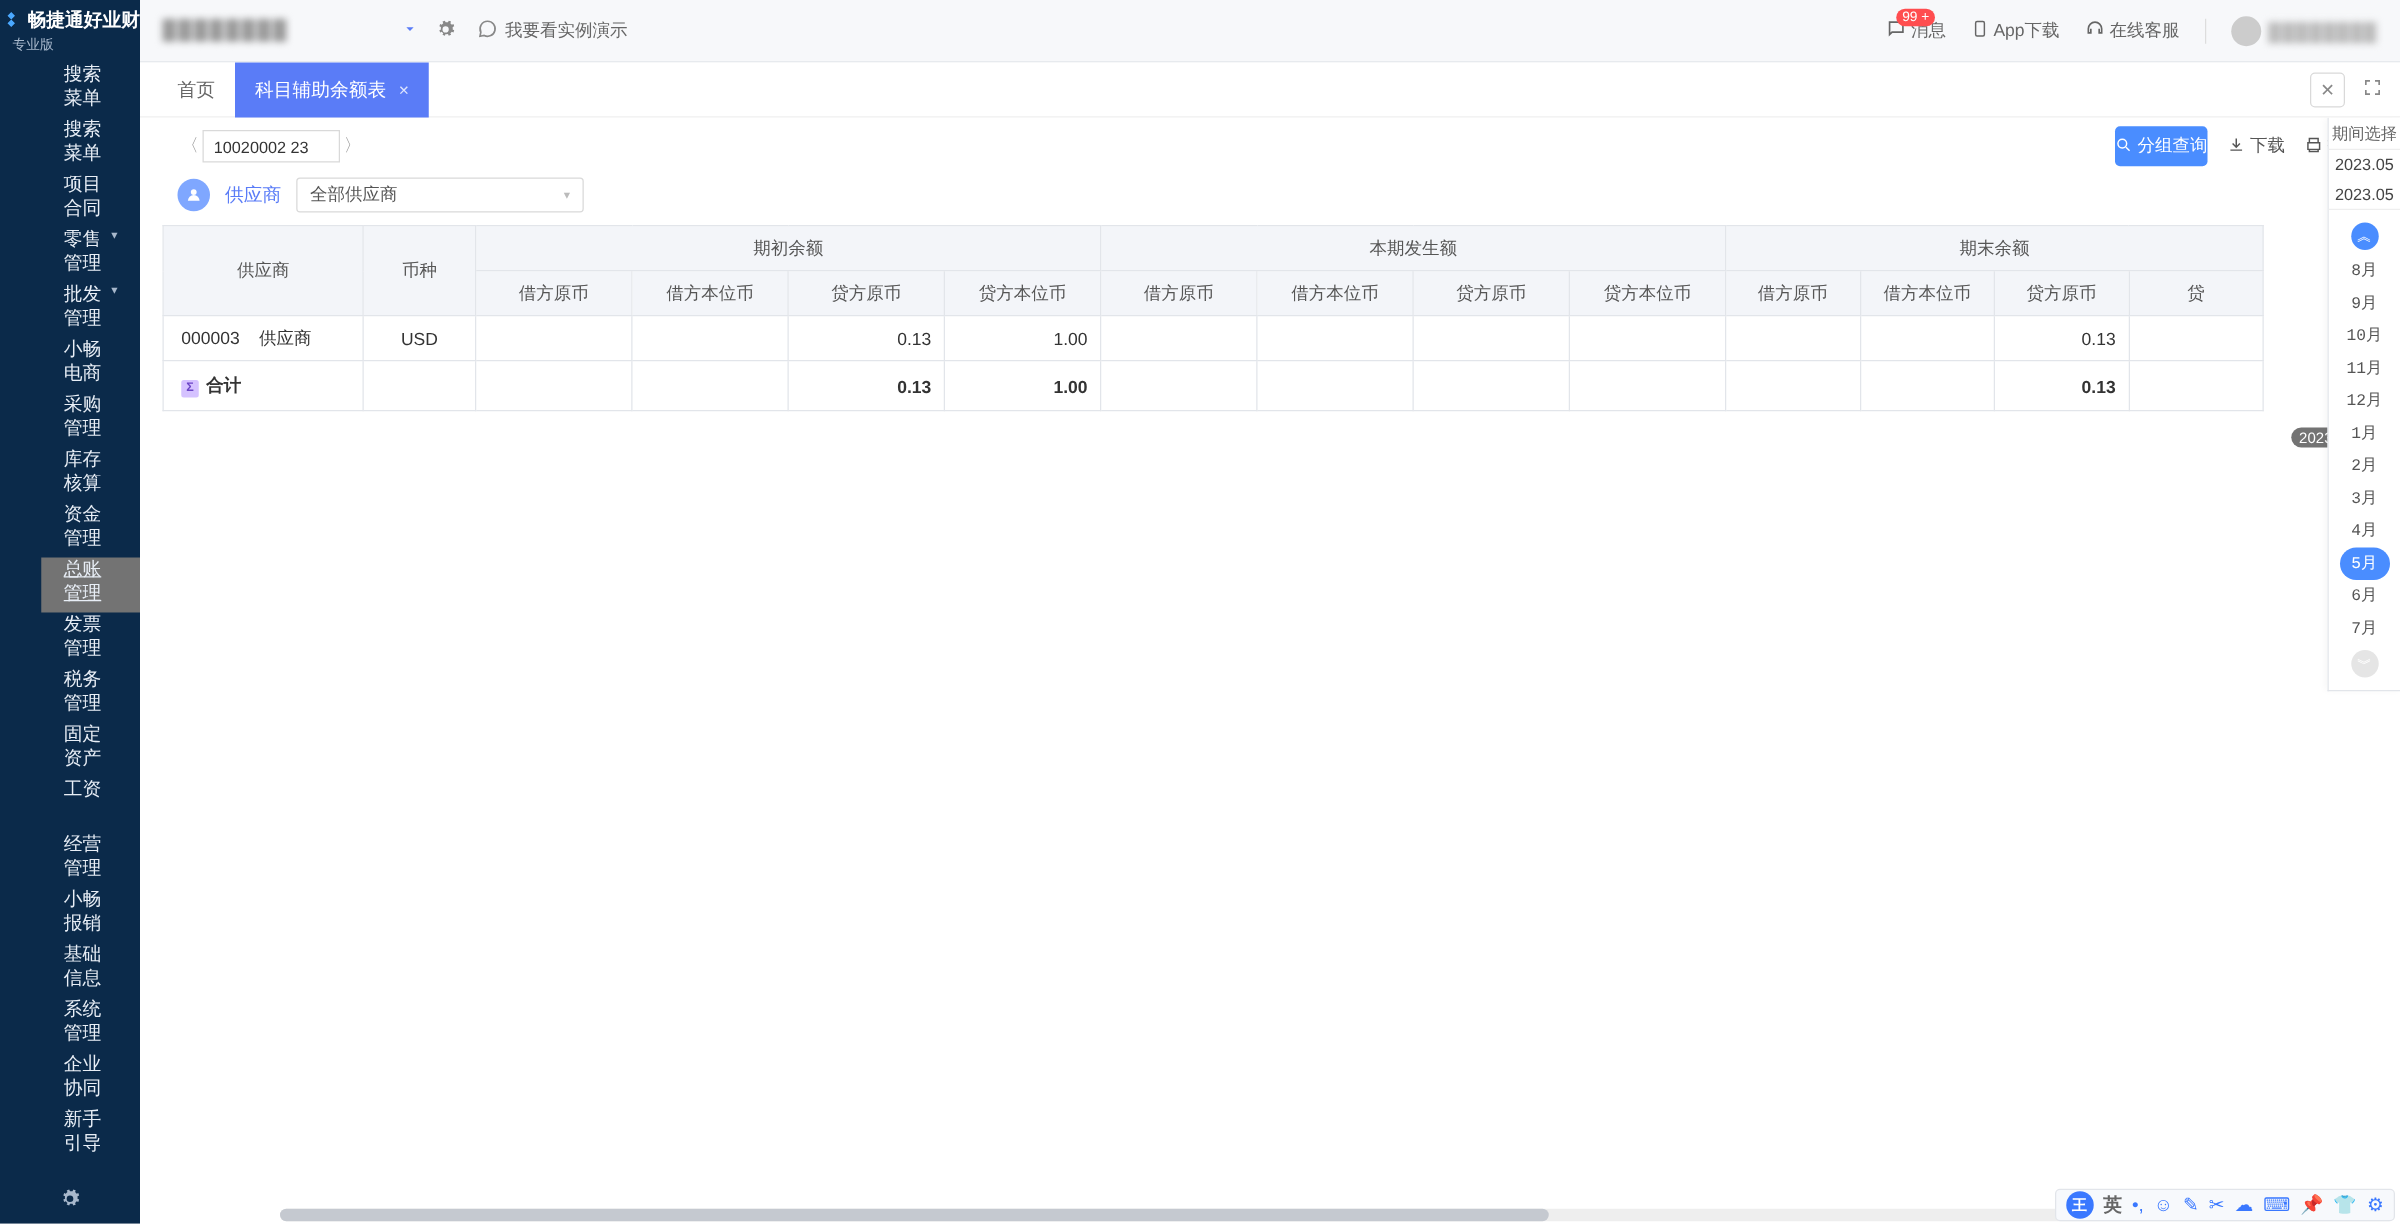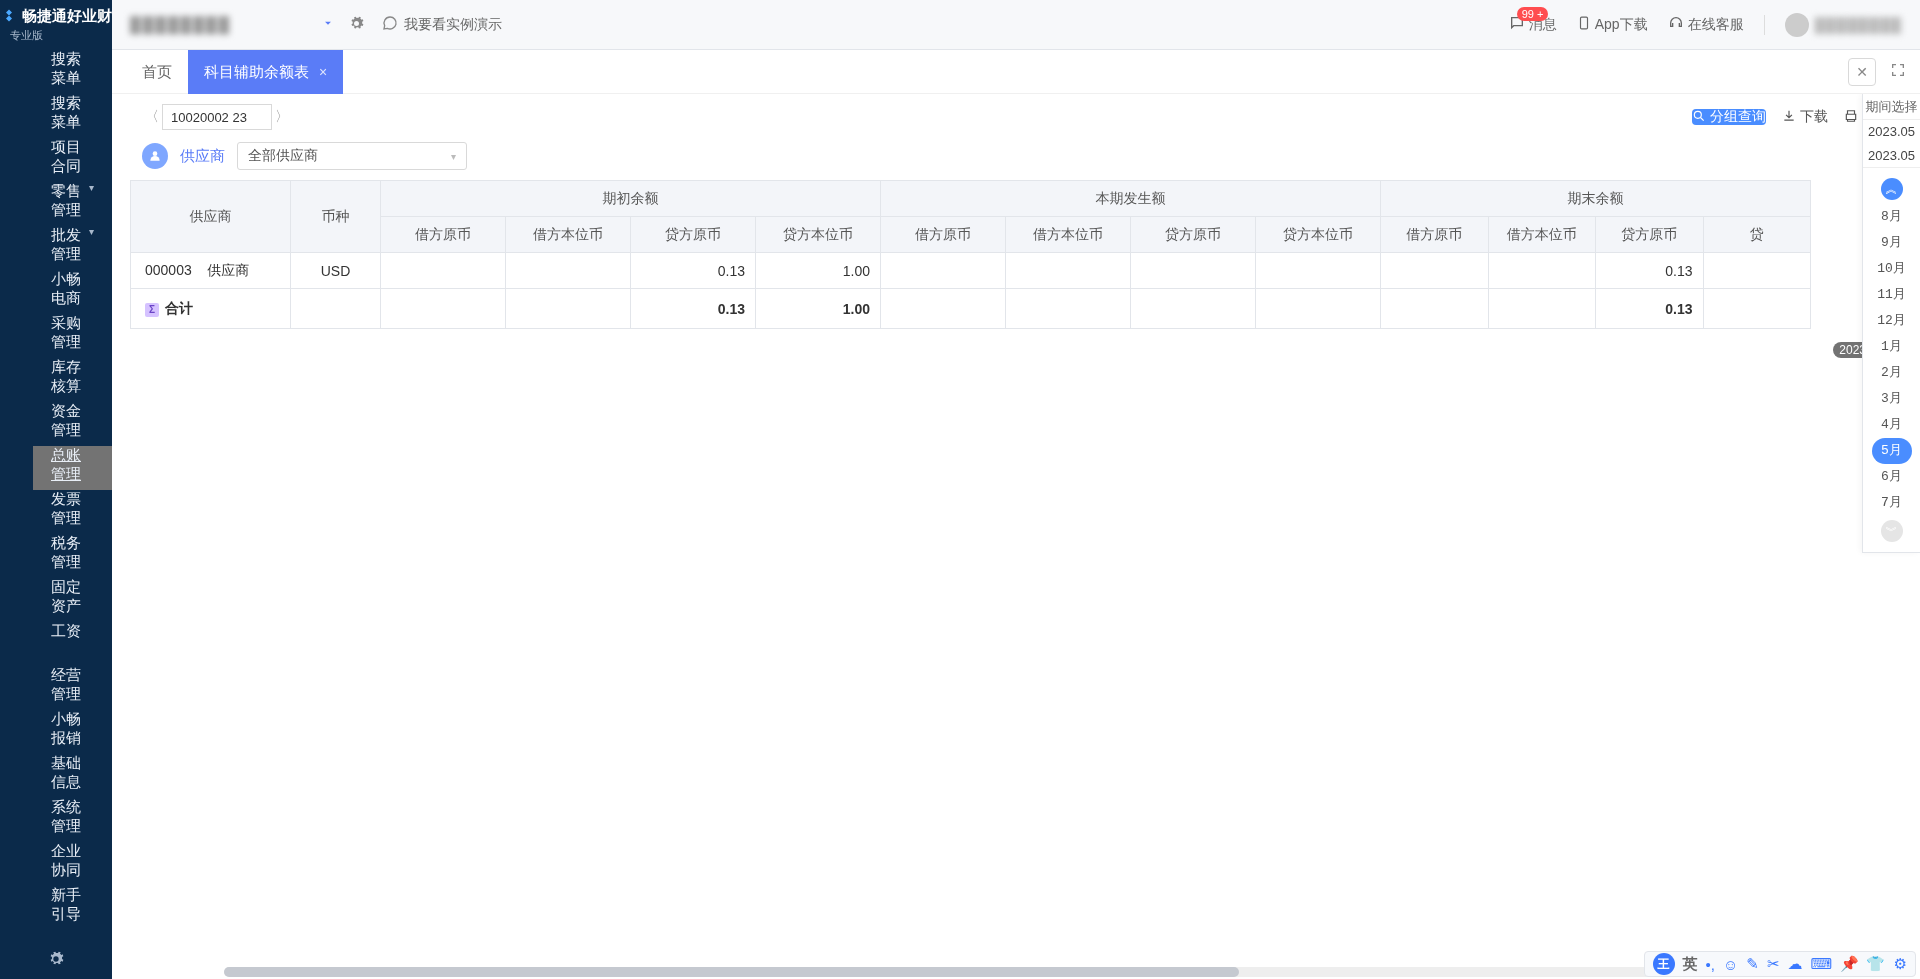--- a/index.html
+++ b/index.html
@@ -43,21 +43,21 @@
     .tab.active { background: #5a7cf7; color: #fff; }
     .tab .close { margin-left: 10px; font-size: 14px; opacity: .8; }
     .tabs-ctl { margin-left: auto; display: flex; align-items: center; gap: 14px; color: #888; }
     .tabs-ctl .box { width: 28px; height: 28px; border: 1px solid #d9d9d9; border-radius: 4px; display: flex; align-items: center; justify-content: center; cursor: pointer; }
 
     
     .toolbar { height: 46px; display: flex; align-items: center; padding: 0 30px; }
     .code-input { border: 1px solid #d9d9d9; height: 26px; padding: 0 8px; font-size: 13px; display: flex; align-items: center; min-width: 110px; }
     .chev { width: 20px; text-align: center; color: #999; cursor: pointer; font-size: 14px; }
     .toolbar-right { margin-left: auto; display: flex; align-items: center; gap: 16px; }
-    .btn { display: inline-flex; align-items: center; height: 16px; padding: 0 0; border-radius: 4px; cursor: pointer; font-size: 14px; }
+    .btn { display: inline-flex; align-items: center; height: 32px; padding: 0 0; border-radius: 4px; cursor: pointer; font-size: 14px; }
     .btn.primary { background: #4a8dff; color: #fff; }
     .btn.primary .ico { margin-right: 4px; color: #fff; }
     .btn.plain { color: #555; }
     .btn.plain .ico { margin-right: 4px; color: #555; }
 
     
     .filter-row { display: flex; align-items: center; padding: 2px 30px 10px; gap: 12px; }
     .sup-badge { width: 26px; height: 26px; border-radius: 50%; background: #7fa7ff; color: #fff; display: flex; align-items: center; justify-content: center; font-size: 14px; }
     .sup-label { color: #5a7cf7; font-size: 15px; }
     .select { border: 1px solid #d9d9d9; border-radius: 3px; height: 28px; min-width: 230px; display: flex; align-items: center; padding: 0 10px; color: #555; cursor: pointer; }

